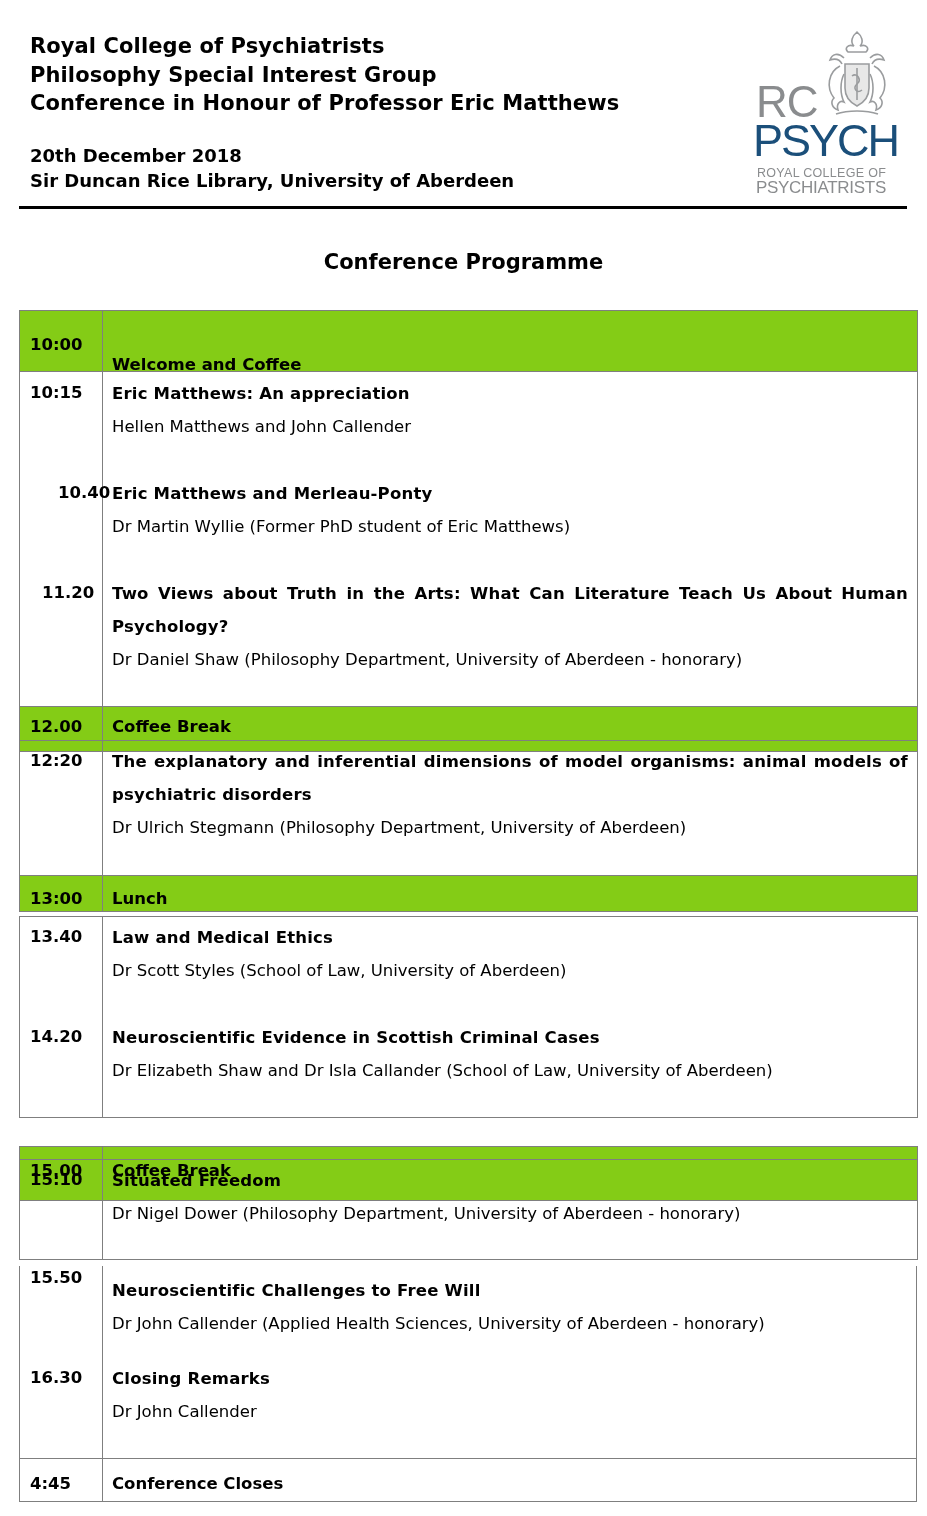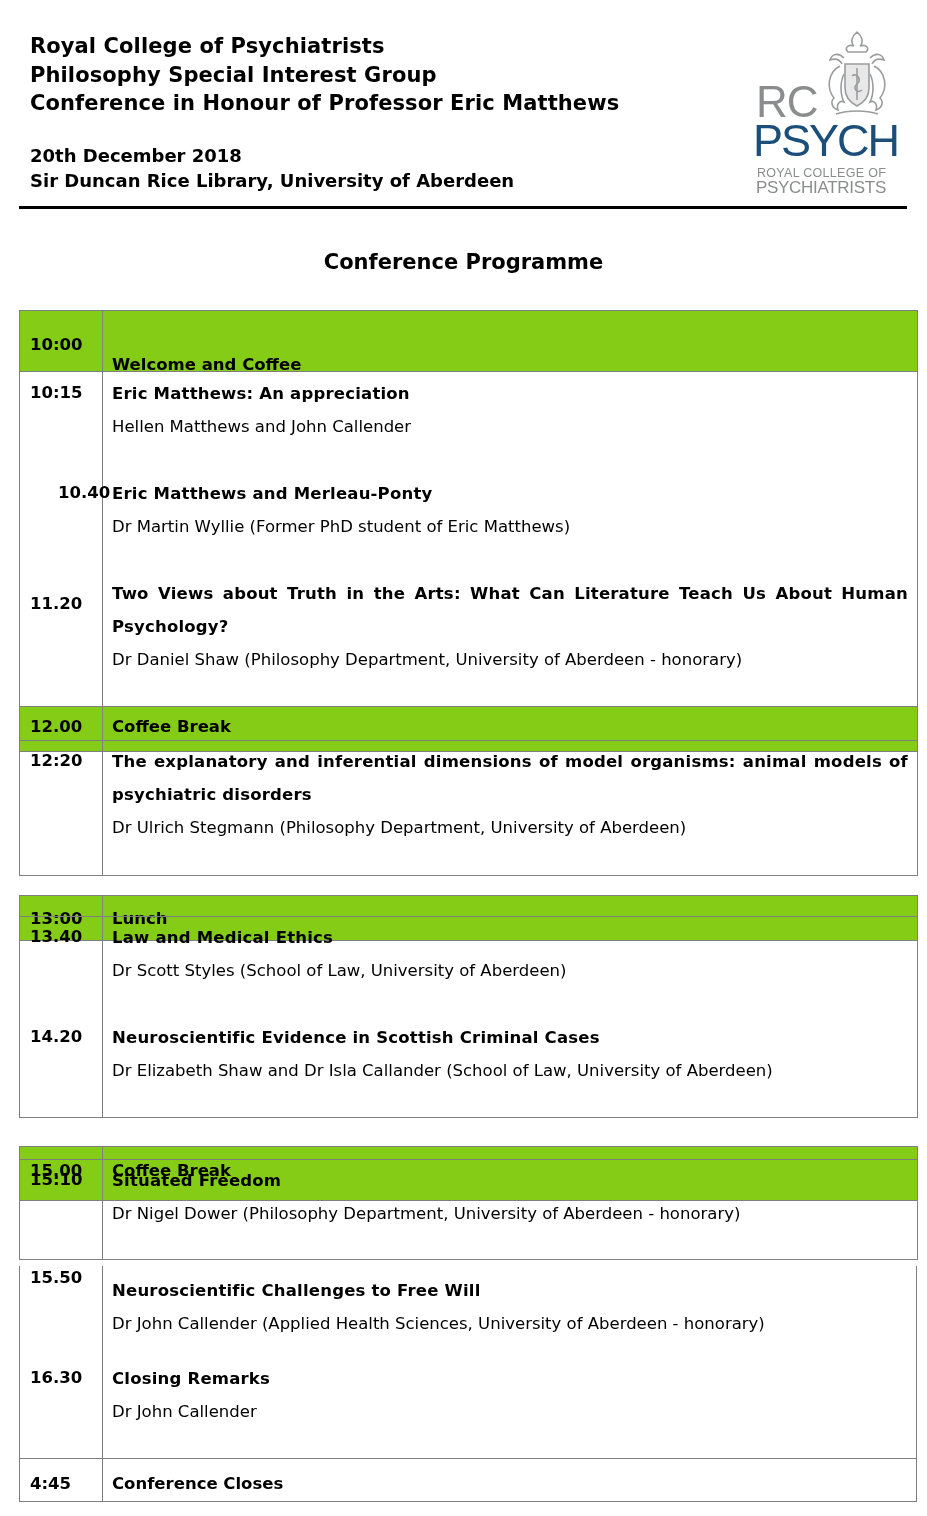--- a/index.html
+++ b/index.html
@@ -91,21 +91,21 @@
       </div>
     </div>
     <div class="slot" style="top:105px;">
       <div class="time" style="top:5px;margin-left:28px;">10.40</div>
       <div class="content" style="top:0;">
         <div class="item-title">Eric Matthews and Merleau-Ponty</div>
         <div class="item-speaker">Dr Martin Wyllie (Former PhD student of Eric Matthews)</div>
       </div>
     </div>
     <div class="slot" style="top:205px;">
-      <div class="time" style="top:16px;">11.20</div>
+      <div class="time" style="top:5px;margin-left:12px;">11.20</div>
       <div class="content" style="top:0;">
         <div class="item-title">Two Views about Truth in the Arts: What Can Literature Teach Us About Human Psychology?</div>
         <div class="item-speaker">Dr Daniel Shaw (Philosophy Department, University of Aberdeen - honorary)</div>
       </div>
     </div>
   </div>
 
   <div class="row shaded" style="top:706px; height:46px;">
     <div class="divider"></div>
     <div class="time" style="top:9px;">12.00</div>
@@ -118,21 +118,21 @@
     <div class="divider"></div>
     <div class="slot" style="top:4px;">
       <div class="time" style="top:5px;">12:20</div>
       <div class="content" style="top:0;">
         <div class="item-title">The explanatory and inferential dimensions of model organisms: animal models of psychiatric disorders</div>
         <div class="item-speaker">Dr Ulrich Stegmann (Philosophy Department, University of Aberdeen)</div>
       </div>
     </div>
   </div>
 
-  <div class="row shaded" style="top:875px; height:46px;margin-top:20px;">
+  <div class="row shaded" style="top:875px; height:37px;">
     <div class="divider"></div>
     <div class="time" style="top:12px;">13:00</div>
     <div class="content" style="top:12px;">
       <div class="break-label">Lunch</div>
     </div>
   </div>
 
   <div class="row" style="top:916px; height:202px;">
     <div class="divider"></div>
     <div class="slot" style="top:4px;">

